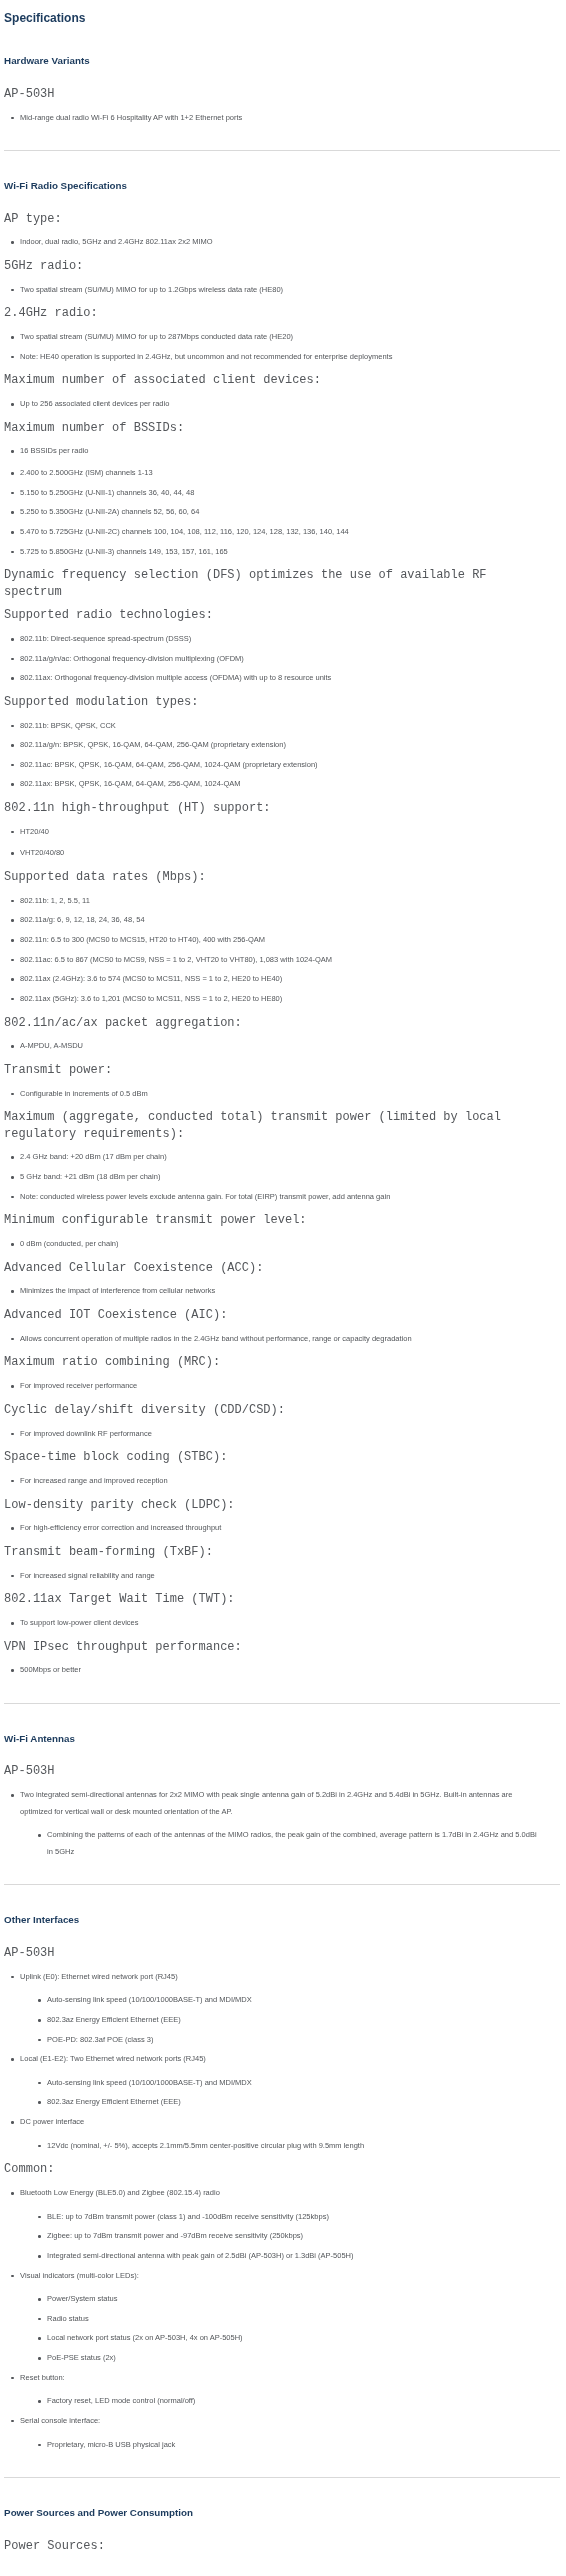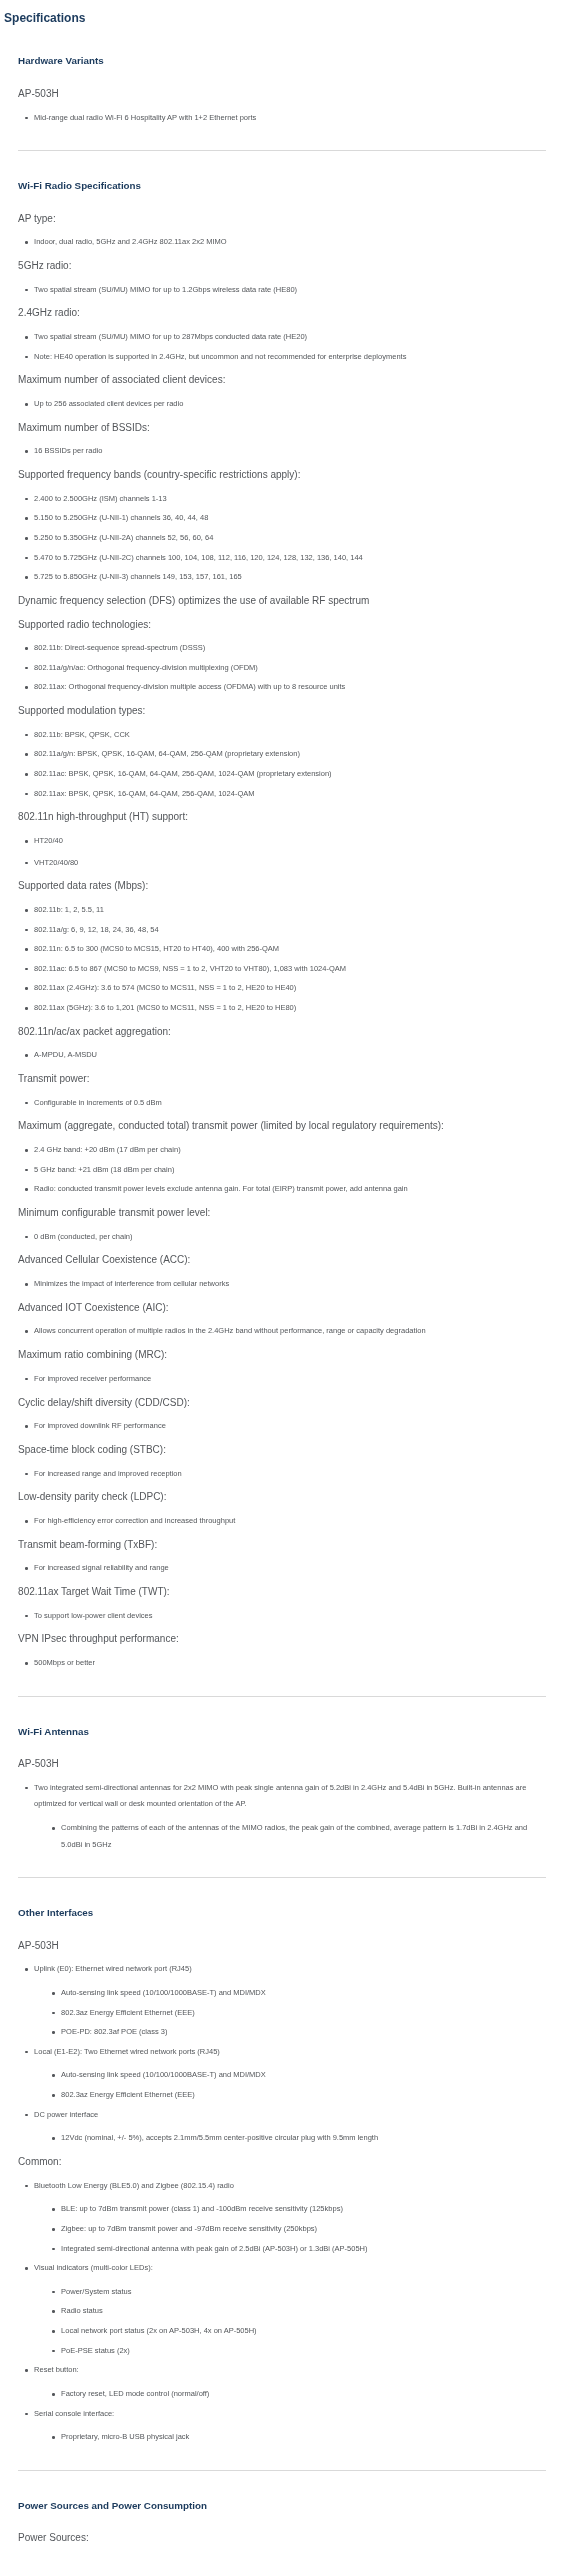--- a/index.html
+++ b/index.html
@@ -23,25 +23,26 @@
     margin: 0 0 30px 0;
     letter-spacing: 0;
   }
   h2.section-heading {
     color: #1c3b5d;
     font-size: 9.8px;
     font-weight: 700;
     margin: 0 0 19.6px 0;
   }
   p.text-label {
-    font-size: 10px;
+    font-size: 12px;
     line-height: 16.5px;
     margin: 7.2px 0 7.2px 0;
     max-width: 518px;
     white-space: pre-line;
+    font-family: Liberation Mono, monospace;
   }
   ul.bullet-list {
     list-style: none;
     margin: 0 0 5.2px 0;
     padding: 0 0 0 16px;
     max-width: 518px;
   }
   ul.bullet-list li {
     position: relative;
     font-size: 7.5px;
@@ -60,21 +61,21 @@
   }
   ul.bullet-list ul.bullet-list {
     margin: 7.2px 0 2.1px 0;
     padding-left: 27px;
   }
   hr.section-divider {
     border: none;
     border-top: 0.5px solid #d9d9d9;
     margin: 24px 0 29px 0;
   }
-  section { margin: 14px; }
+  section { margin: 0; }
 </style>
 </head>
 <body>
 
 <div class="doc">
   <h1 class="page-title">Specifications</h1>
   <div>
       <section class="section">
         <h2 class="section-heading">Hardware Variants</h2>
         <p class="text-label">AP-503H</p>
@@ -99,21 +100,20 @@
           <li class="list-item"><span class="item-text">Note: HE40 operation is supported in 2.4GHz, but uncommon and not recommended for enterprise deployments</span></li>
         </ul>
         <p class="text-label">Maximum number of associated client devices:</p>
         <ul class="bullet-list">
           <li class="list-item"><span class="item-text">Up to 256 associated client devices per radio</span></li>
         </ul>
         <p class="text-label">Maximum number of BSSIDs:</p>
         <ul class="bullet-list">
           <li class="list-item"><span class="item-text">16 BSSIDs per radio</span></li>
         </ul>
-        <p class="text-label">Supported frequency bands (country-specific restrictions apply):</p>
         <ul class="bullet-list">
           <li class="list-item"><span class="item-text">2.400 to 2.500GHz (ISM) channels 1-13</span></li>
           <li class="list-item"><span class="item-text">5.150 to 5.250GHz (U-NII-1) channels 36, 40, 44, 48</span></li>
           <li class="list-item"><span class="item-text">5.250 to 5.350GHz (U-NII-2A) channels 52, 56, 60, 64</span></li>
           <li class="list-item"><span class="item-text">5.470 to 5.725GHz (U-NII-2C) channels 100, 104, 108, 112, 116, 120, 124, 128, 132, 136, 140, 144</span></li>
           <li class="list-item"><span class="item-text">5.725 to 5.850GHz (U-NII-3) channels 149, 153, 157, 161, 165</span></li>
         </ul>
         <p class="text-label">Dynamic frequency selection (DFS) optimizes the use of available RF spectrum</p>
         <p class="text-label">Supported radio technologies:</p>
         <ul class="bullet-list">
@@ -149,21 +149,21 @@
           <li class="list-item"><span class="item-text">A-MPDU, A-MSDU</span></li>
         </ul>
         <p class="text-label">Transmit power:</p>
         <ul class="bullet-list">
           <li class="list-item"><span class="item-text">Configurable in increments of 0.5 dBm</span></li>
         </ul>
         <p class="text-label">Maximum (aggregate, conducted total) transmit power (limited by local regulatory requirements):</p>
         <ul class="bullet-list">
           <li class="list-item"><span class="item-text">2.4 GHz band: +20 dBm (17 dBm per chain)</span></li>
           <li class="list-item"><span class="item-text">5 GHz band: +21 dBm (18 dBm per chain)</span></li>
-          <li class="list-item"><span class="item-text">Radio: conducted transmit power levels exclude antenna gain. For total (EIRP) transmit power, add antenna gain</span></li>
+          <li class="list-item"><span class="item-text">Note: conducted wireless power levels exclude antenna gain. For total (EIRP) transmit power, add antenna gain</span></li>
         </ul>
         <p class="text-label">Minimum configurable transmit power level:</p>
         <ul class="bullet-list">
           <li class="list-item"><span class="item-text">0 dBm (conducted, per chain)</span></li>
         </ul>
         <p class="text-label">Advanced Cellular Coexistence (ACC):</p>
         <ul class="bullet-list">
           <li class="list-item"><span class="item-text">Minimizes the impact of interference from cellular networks</span></li>
         </ul>
         <p class="text-label">Advanced IOT Coexistence (AIC):</p>

